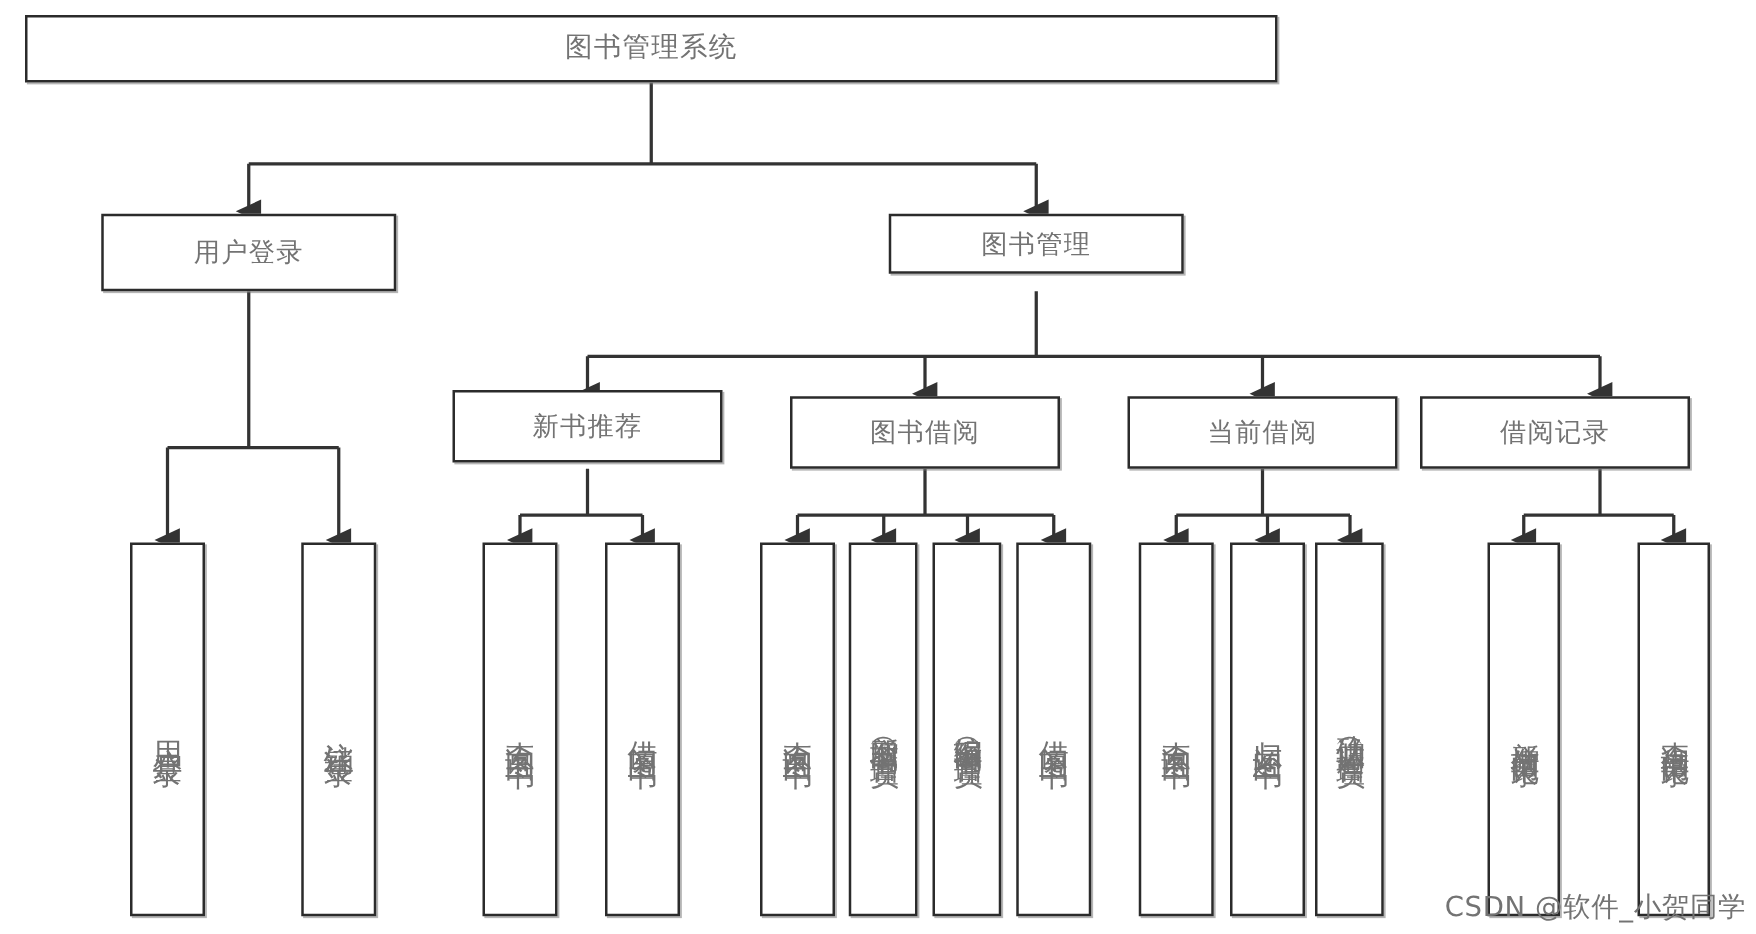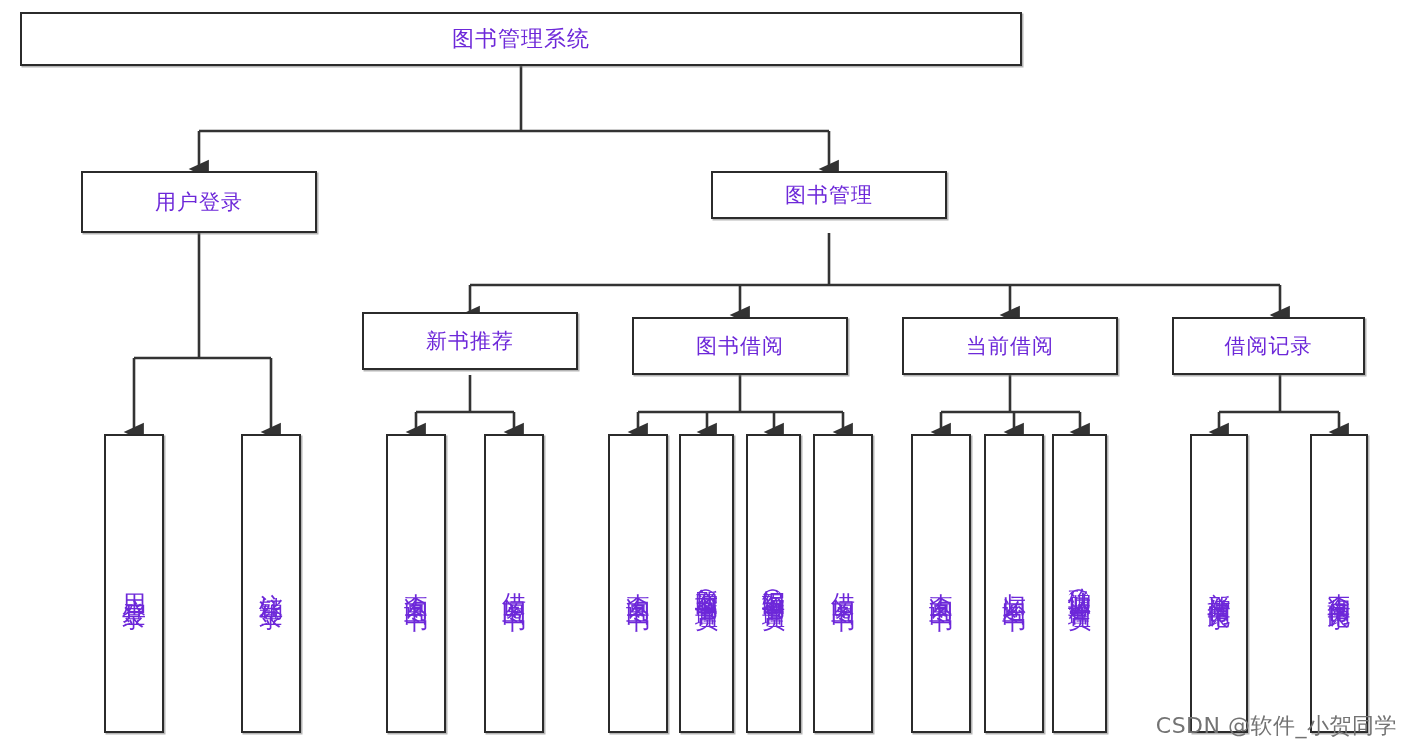--- a/index.html
+++ b/index.html
@@ -33,21 +33,21 @@
     box-shadow: 1.5px 1.5px 0 0 rgba(120,120,120,0.55);
     display: flex;
     align-items: center;
     justify-content: center;
     color: #2b2b2b;
   }
   .node-label {
     display: block;
     text-align: center;
     line-height: 1.18;
-    color: #6d28d9;
+    color: #737373;
     user-select: none;
   }
   
   .node-h .node-label {
     font-size: 21px;
     letter-spacing: 1px;
     white-space: nowrap;
   }
   #node-root .node-label {
     font-size: 22px;
@@ -137,21 +137,21 @@
 
   <div class="node-box node-h" id="node-new-book-recommend" style="left: 362px; top: 312px; width: 216px; height: 58px;">
     <span class="node-label">新书推荐</span>
   </div>
   <div class="node-box node-h" id="node-current-borrow" style="left: 902px; top: 317px; width: 216px; height: 58px;">
     <span class="node-label">当前借阅</span>
   </div>
   <div class="node-box node-h" id="node-book-borrow" style="left: 632px; top: 317px; width: 216px; height: 58px;">
     <span class="node-label">图书借阅</span>
   </div>
-  <div class="node-box node-h" id="node-borrow-record" style="left: 1172px; top: 317px; width: 193px; height: 58px;">
+  <div class="node-box node-h" id="node-borrow-record" style="left: 1136px; top: 317px; width: 216px; height: 58px;">
     <span class="node-label">借阅记录</span>
   </div>
 
   <div id="leaf-container">
       <div class="node-box node-v" id="node-leaf-user-login" style="left: 104px; top: 434px; width: 60px; height: 299px;">
         <span class="node-label">用户登录</span>
       </div>
       <div class="node-box node-v" id="node-leaf-logout" style="left: 241px; top: 434px; width: 60px; height: 299px;">
         <span class="node-label">注销登录</span>
       </div>

